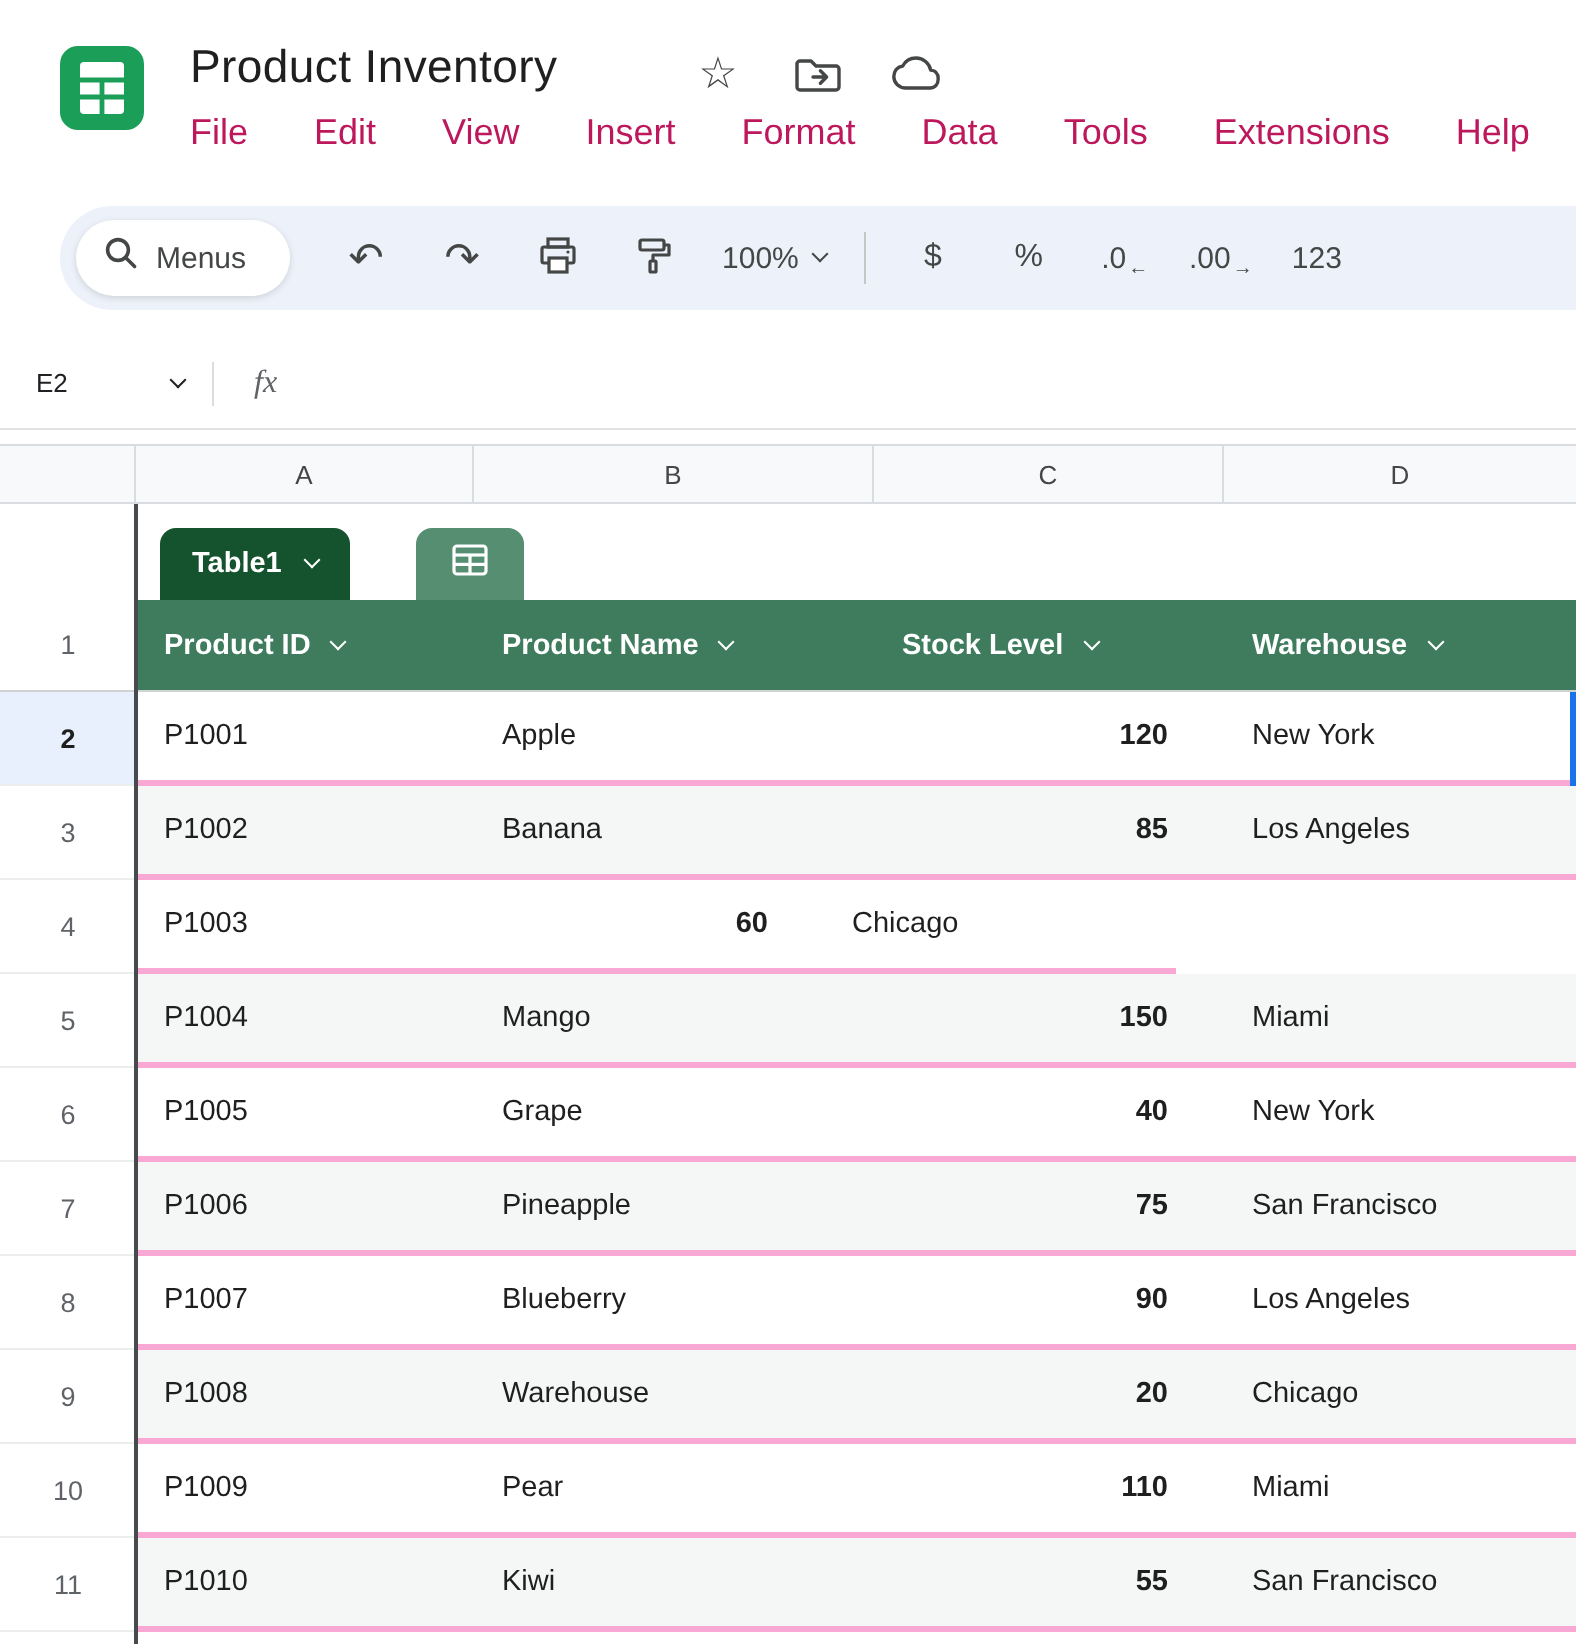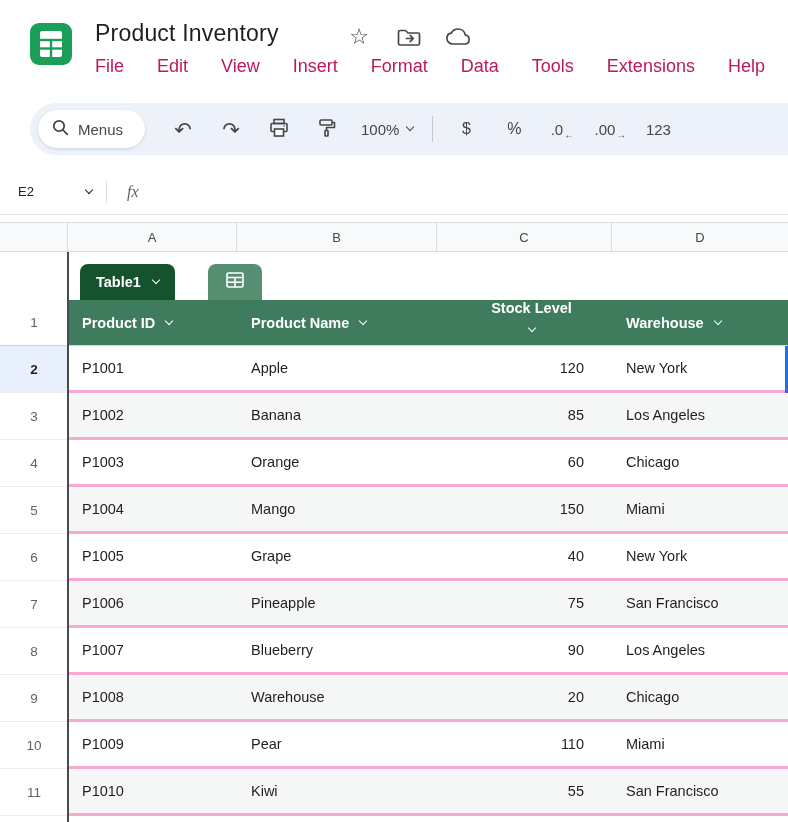--- a/index.html
+++ b/index.html
@@ -115,21 +115,21 @@
     border-bottom:1px solid #cfd3d1; cursor:pointer;
   }
   .header-row .gutter-cell { border-bottom:1px solid #cfd3d1; }
 
   .data-row { height:47px; font-size:14.5px; color:#1f1f1f; }
   .cell {
     display:flex; align-items:center; padding-left:14px;
     border-bottom:3px solid #f9a8d4; background:#fff; cursor:cell;
   }
   .c-a { width:169px; } .c-b { width:200px; }
-  .c-c { width:175px; justify-content:flex-end; padding-left:0; padding-right:28px; }
+  .c-c { width:175px; justify-content:flex-end; padding-left:0; padding-right:28px;font-weight:bold; }
   .c-d { width:176px; }
   .tbody .data-row:nth-child(even) .cell { background:#f4f7f5; }
 
   .table-border-left {
     position:absolute; left:67px; top:30px; width:2px; height:570px; background:#474b4e;
   }
   .selection-sliver {
     position:absolute; left:785px; top:124px; width:3px; height:47px; background:#1a73e8;
   }
 </style>
@@ -279,21 +279,21 @@
     <div class="row header-row">
       <div class="gutter-cell">1</div>
       <div class="hcell c-a">
         <span>Product ID</span>
         <span class="chev small"></span>
       </div>
       <div class="hcell c-b">
         <span>Product Name</span>
         <span class="chev small"></span>
       </div>
-      <div class="hcell c-c" style="justify-content:flex-start; padding-left:14px; padding-right:0;flex-direction:column;">
+      <div class="hcell c-c" style="justify-content:flex-start; padding-left:14px; padding-right:0;">
         <span>Stock Level</span>
         <span class="chev small"></span>
       </div>
       <div class="hcell c-d">
         <span>Warehouse</span>
         <span class="chev small"></span>
       </div>
     </div>
 
     <div class="tbody">
@@ -310,21 +310,20 @@
         <div class="gutter-cell">3</div>
         <div class="cell c-a">P1002</div>
         <div class="cell c-b">Banana</div>
         <div class="cell c-c">85</div>
         <div class="cell c-d">Los Angeles</div>
       </div>
 
       <div class="row data-row">
         <div class="gutter-cell">4</div>
         <div class="cell c-a">P1003</div>
-        <div class="cell c-b">Orange</div>
         <div class="cell c-c">60</div>
         <div class="cell c-d">Chicago</div>
       </div>
 
       <div class="row data-row">
         <div class="gutter-cell">5</div>
         <div class="cell c-a">P1004</div>
         <div class="cell c-b">Mango</div>
         <div class="cell c-c">150</div>
         <div class="cell c-d">Miami</div>

